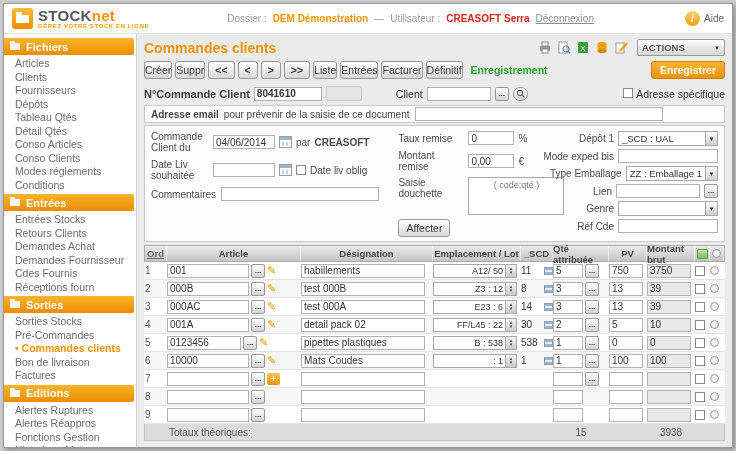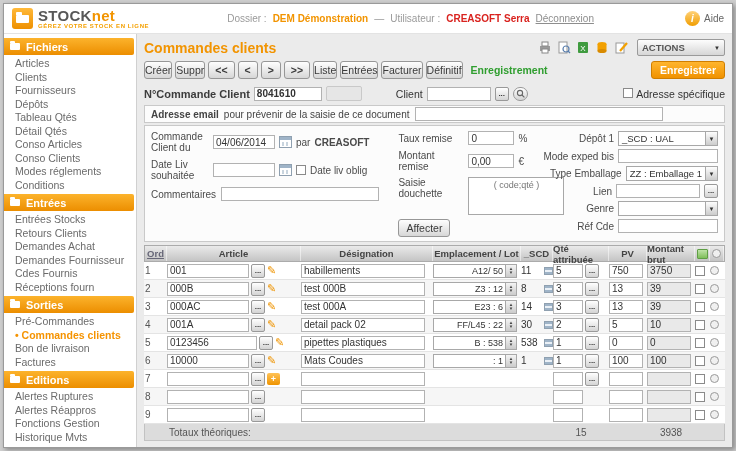--- a/index.html
+++ b/index.html
@@ -164,20 +164,21 @@
       <div class="side-item">Retours Clients</div>
       <div class="side-item">Demandes Achat</div>
       <div class="side-item">Demandes Fournisseur</div>
       <div class="side-item">Cdes Fournis</div>
       <div class="side-item">Réceptions fourn</div>
 
       <div class="side-sec">
           <span class="folder-icon"></span>
           <span>Sorties</span>
         </div>
+      <div class="side-item">Sorties Stocks</div>
       <div class="side-item">Pré-Commandes</div>
       <div class="side-item active">Commandes clients</div>
       <div class="side-item">Bon de livraison</div>
       <div class="side-item">Factures</div>
 
       <div class="side-sec">
           <span class="folder-icon"></span>
           <span>Editions</span>
         </div>
       <div class="side-item">Alertes Ruptures</div>
@@ -543,21 +544,21 @@
           <div class="c-i2">
               <span class="ring"></span>
             </div>
         </div>
 
         <div class="trow">
           <div class="c-ord">
               <span class="ordtxt">5</span>
             </div>
           <div class="c-art">
-              <input class="tin" style="width: 90px;" value="0123456">
+              <input class="tin" style="width: 74px;" value="0123456">
               <span class="dots">...</span>
               <span class="pencil">✎</span>
             </div>
           <div class="c-des">
               <input class="tin" style="width: 124px;" value="pipettes plastiques">
             </div>
           <div class="c-emp">
               <div class="combo">
                 <span class="txt">B : 538</span>
                 <span class="spin">

